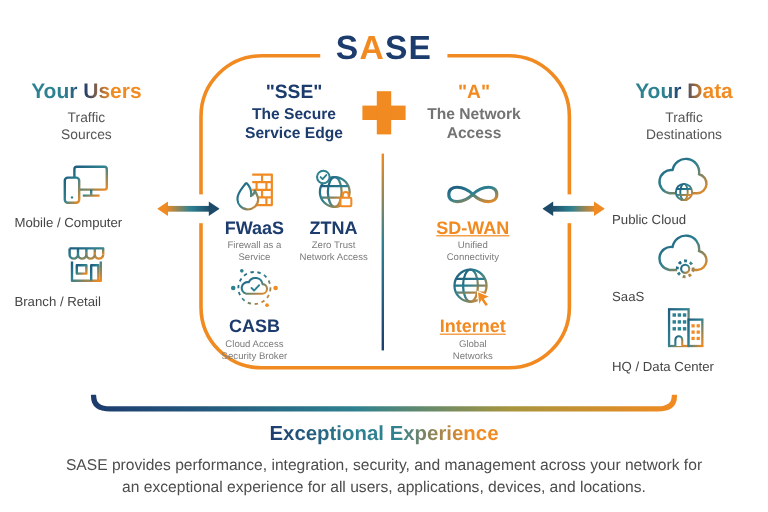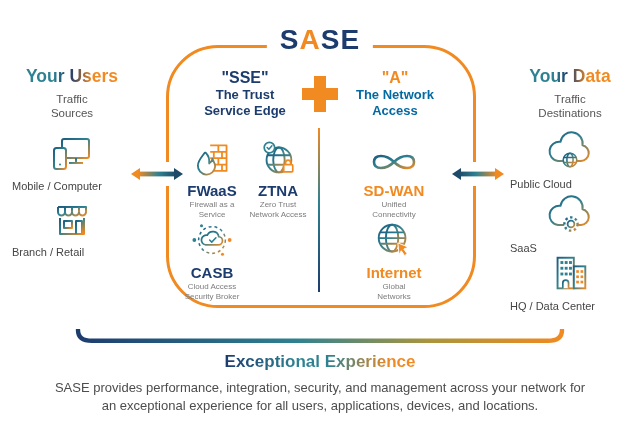--- a/index.html
+++ b/index.html
@@ -47,27 +47,27 @@
   .plus { left:302px; top:76px; width:36px; height:36px; z-index:2; }
   .plus::before, .plus::after { content:""; position:absolute; background:#f18a21; }
   .plus::before { left:0; top:12px; width:36px; height:12px; }
   .plus::after { left:12px; top:0; width:12px; height:36px; }
 
   .sse-header { left:178px; top:69px; width:134px; z-index:2; }
   .sse-header .q { font-size:16px; font-weight:bold; color:#1d3c6e; }
   .sse-header .sub { font-size:13px; font-weight:bold; color:#1d3c6e; line-height:16px; }
   .a-header { left:330px; top:69px; width:130px; z-index:2; }
   .a-header .q { font-size:16px; font-weight:bold; color:#f18a21; }
-  .a-header .sub { font-size:13px; font-weight:bold; color:#0369a1; line-height:16px; }
+  .a-header .sub { font-size:13px; font-weight:bold; color:#737373; line-height:16px; }
 
   
   .svc { width:68px; z-index:2; text-align:center; }
   .svc .ic { height:42px; display:flex; align-items:flex-end; justify-content:center; }
   .svc .nm { margin-top:3px; font-size:15px; font-weight:bold; color:#1d3c6e; }
-  .svc .nm.or { color:#f18a21; }
+  .svc .nm.or { color:#f18a21;text-decoration:underline; }
   .svc .ds { margin-top:1px; font-size:8px; line-height:9.5px; color:#7c7c7c; }
   .svc-a { width:84px; }
 
   
   .panel-title { width:140px; font-size:17.5px; z-index:2; }
   .panel-sub { width:140px; font-size:11.5px; line-height:13.5px; color:#555555; }
   .src { width:120px; text-align:left; z-index:2; }
   .src .ic { height:46px; display:flex; align-items:flex-end; justify-content:center; }
   .src .lb { margin-top:4px; font-size:11px; color:#454545; }
 
@@ -112,21 +112,21 @@
 
 <div id="stage">
 
   <div class="abs sase-box"></div>
   <div class="abs divider"></div>
 
   <div class="abs sase-title"><span>S</span><span class="accent">A</span><span>SE</span></div>
 
   <div class="abs center sse-header">
     <div class="q">"SSE"</div>
-    <div class="sub"><span>The Trust</span><br><span>Service Edge</span></div>
+    <div class="sub"><span>The Secure</span><br><span>Service Edge</span></div>
   </div>
 
   <div class="abs plus"></div>
 
   <div class="abs center a-header">
     <div class="q">"A"</div>
     <div class="sub"><span>The Network</span><br><span>Access</span></div>
   </div>
 
   <div class="abs svc" style="left:178px;top:137px">

